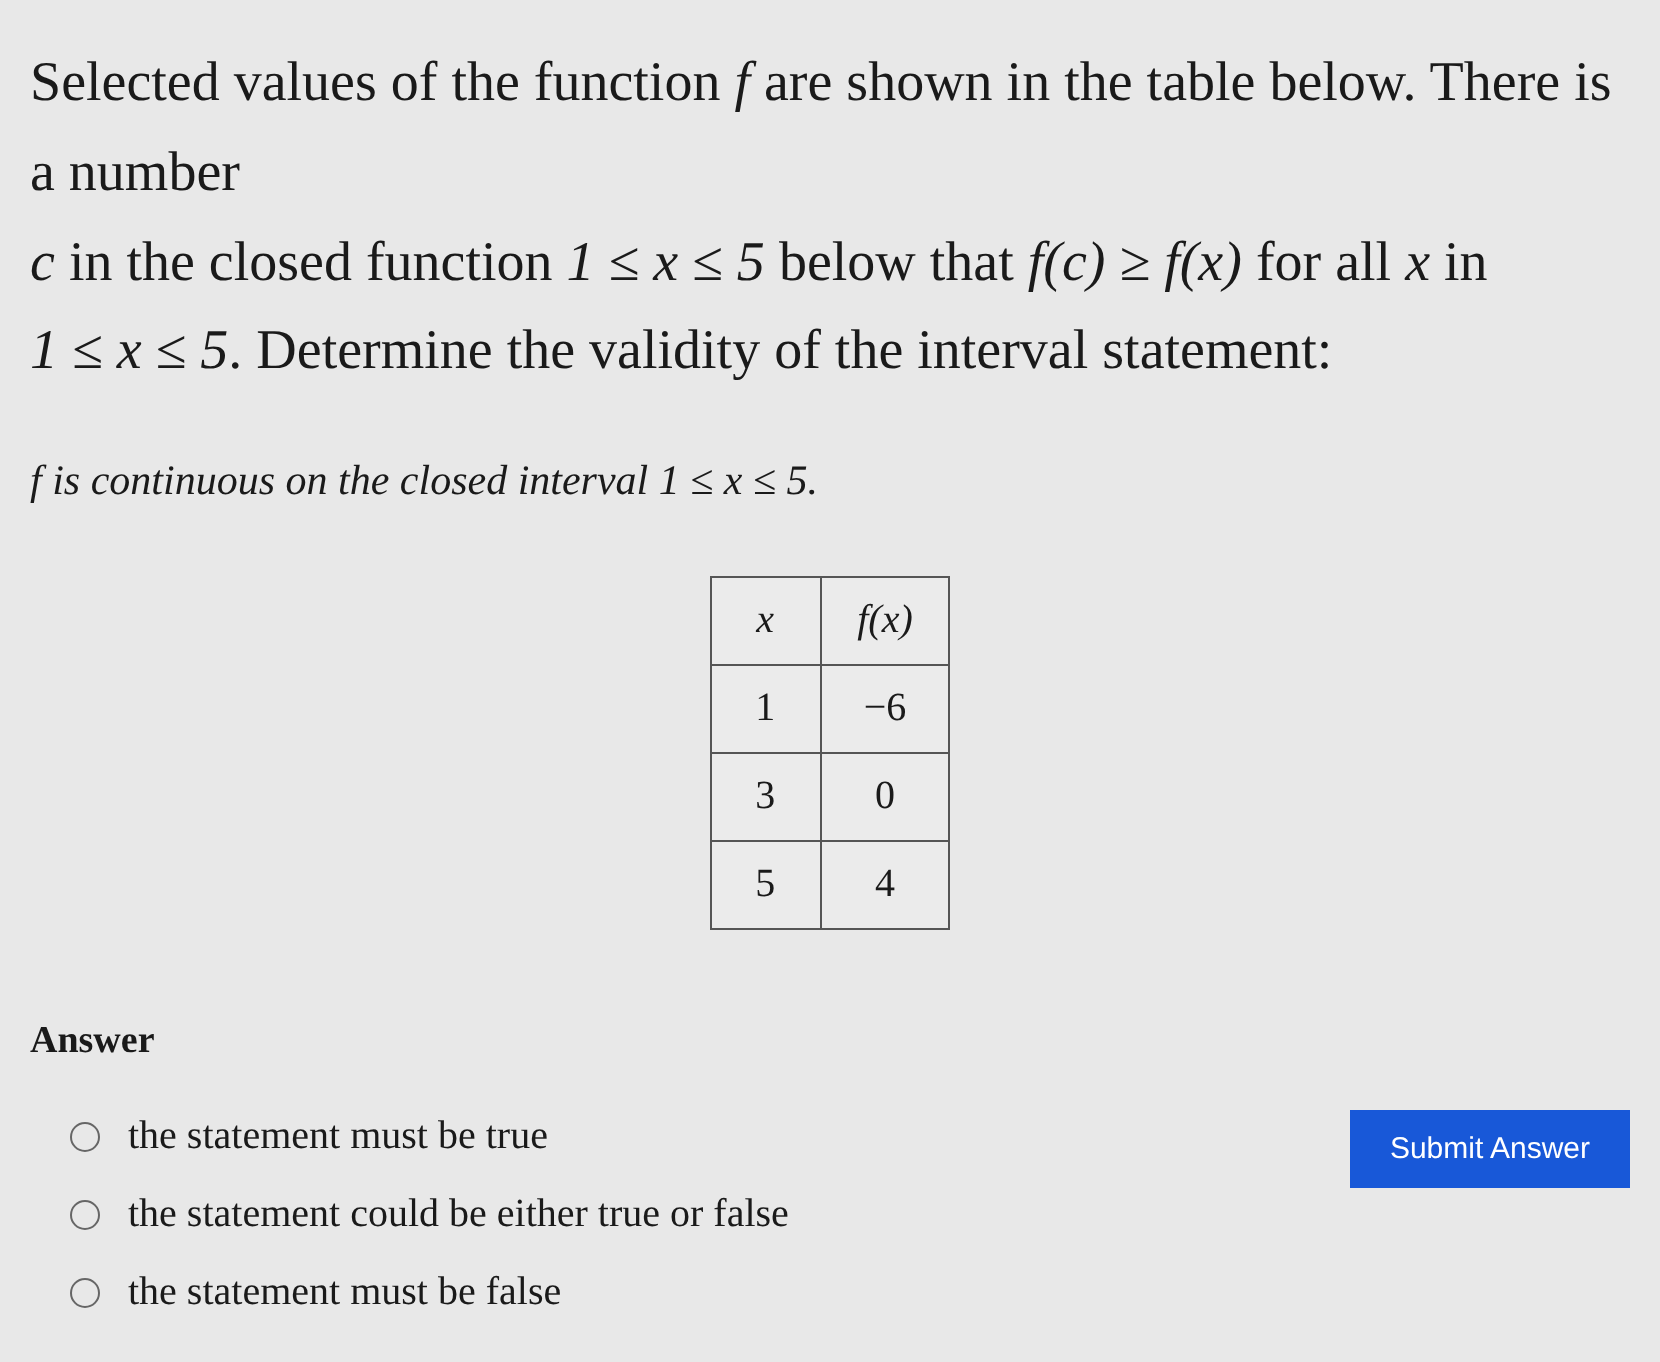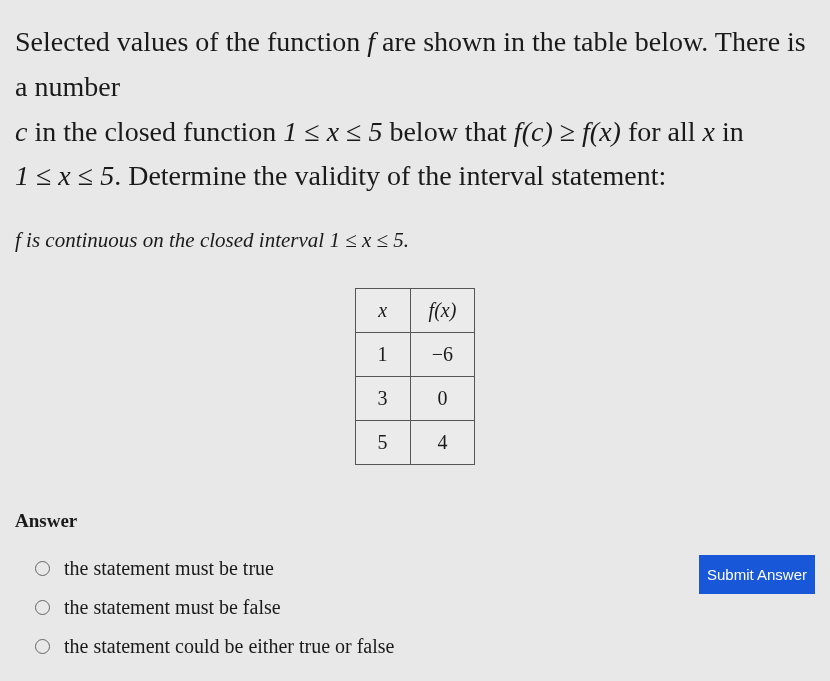--- a/index.html
+++ b/index.html
@@ -79,21 +79,21 @@
       flex-shrink: 0;
       background: #e8e8e8;
     }
     .option-text {
       font-size: 20px;
     }
     .submit-btn {
       background: #1858d8;
       color: white;
       border: none;
-      padding: 11px 8px;
+      padding: 11px 20px;
       font-size: 15px;
       cursor: pointer;
       font-family: Arial, sans-serif;
       margin-top: -2px;
     }
   </style>
 </head>
 <body>
 
 <div class="problem-text">
@@ -132,21 +132,21 @@
 <div class="answer-label">Answer</div>
 
 <div class="options-row">
   <div class="options">
     <div class="option">
       <div class="radio"></div>
       <span class="option-text">the statement must be true</span>
     </div>
     <div class="option">
       <div class="radio"></div>
-      <span class="option-text">the statement must be false</span>
+      <span class="option-text">the statement could be either true or false</span>
     </div>
     <div class="option">
       <div class="radio"></div>
-      <span class="option-text">the statement could be either true or false</span>
+      <span class="option-text">the statement must be false</span>
     </div>
   </div>
   <button class="submit-btn">Submit Answer</button>
 </div>
 
 </body></html>

